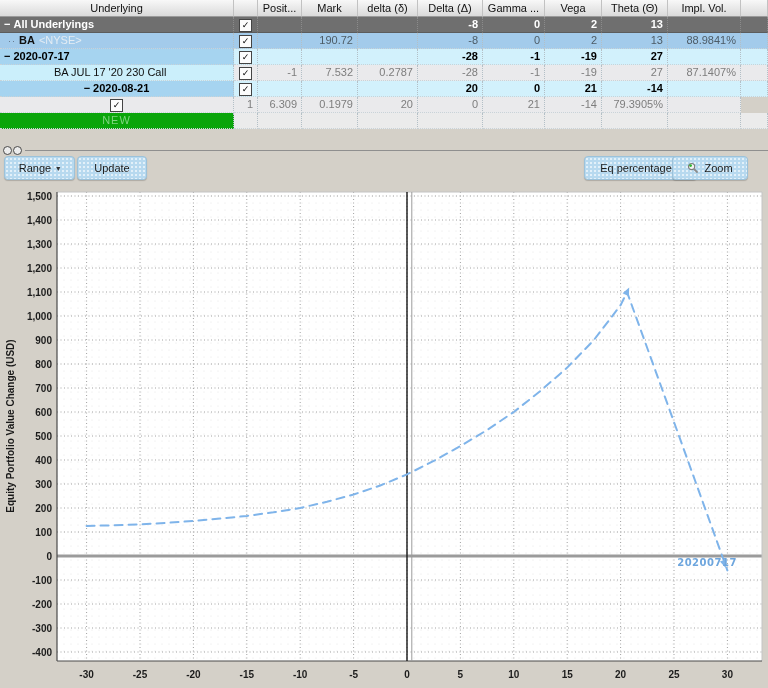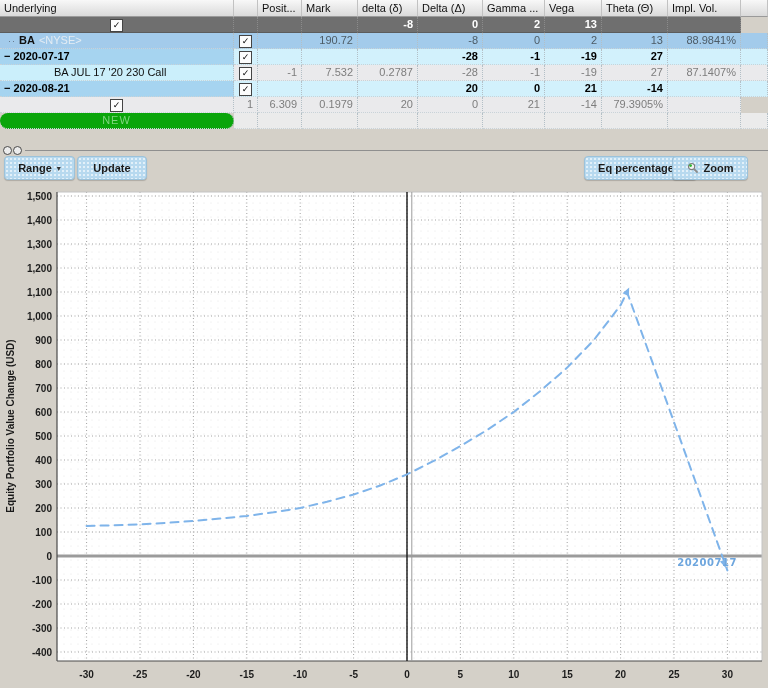--- a/index.html
+++ b/index.html
@@ -7,21 +7,21 @@
        font-family:"Liberation Sans","DejaVu Sans",sans-serif;}
 
   
   .tbl{position:absolute;top:0;left:0;width:768px;font-size:11px;}
   .trow{display:grid;grid-template-columns:234px 24px 44px 56px 60px 65px 62px 57px 66px 73px 27px;
         height:16px;box-sizing:border-box;}
   .cell{overflow:hidden;white-space:nowrap;padding:0 4px;box-sizing:border-box;line-height:15px;
         border-right:1px dotted #b3bfc6;border-bottom:1px dotted #c9d3d8;}
   .num{text-align:right;}
   .thead{height:17px;background:linear-gradient(#f8f8f8,#dadada);}
-  .thead .cell{border-right:1px solid #c2c2c2;border-bottom:1px solid #9a9a9a;
+  .thead .cell{border-right:1px solid #c2c2c2;border-bottom:1px solid #9a9a9a;text-align:center;
         color:#111;line-height:16px;background:linear-gradient(#f8f8f8,#dadada);}
   
   .row--all .cell{background:#6f6f6f;color:#fff;font-weight:bold;border-right-color:#8b8b8b;border-bottom:1px solid #5c5c5c;}
   .row--und .cell{background:#a3cbeb;color:#4c5b66;}
   .row--und .c-u{font-weight:bold;color:#101010;padding-left:8px;}
   .row--exp .cell{background:#d2f1fc;color:#000;font-weight:bold;}
   .row--exp .c-u{background:#a6d4f0;}
   .row--con .cell{background:#eaeaec;color:#7d7d7d;}
   .row--con .c-u{background:#cbeffb;color:#101010;padding-left:54px;}
   .row--new .cell{background:#ebebeb;}
@@ -32,21 +32,21 @@
   .cb{width:11px;height:11px;margin:2px auto 0;background:#fcfcfc;border:1px solid #444;
       font:bold 9px/10px "DejaVu Sans",sans-serif;text-align:center;color:#000;}
 
   
   .dot-btn{position:absolute;width:7px;height:7px;border:1.5px solid #4a4a4a;border-radius:50%;
       background:#ececec;top:146px;}
   .splitline{position:absolute;top:150px;left:25px;width:743px;height:1px;background:#8f8f8f;}
   .btn{position:absolute;top:156px;height:22px;border:1px solid #9cc2da;border-radius:4px;
       background:#b7d9ef;
       background-image:radial-gradient(rgba(255,255,255,.6) 1px,transparent 1px);background-size:4px 4px;
-      color:#1b1b1b;font-size:11px;font-weight:bold;display:flex;align-items:center;
+      color:#1b1b1b;font-size:11px;font-weight:normal;display:flex;align-items:center;
       justify-content:center;gap:5px;box-shadow:0 1px 1px rgba(0,0,0,.18);cursor:default;}
   .caret{font-size:8px;color:#333;}
 
   
   .chart{position:absolute;top:188px;left:0;width:768px;height:500px;}
 </style>
 </head>
 <body>
 <div class="app">
 
@@ -59,20 +59,21 @@
         <div class="cell">delta (δ)</div>
         <div class="cell">Delta (Δ)</div>
         <div class="cell">Gamma ...</div>
         <div class="cell">Vega</div>
         <div class="cell">Theta (Θ)</div>
         <div class="cell">Impl. Vol.</div>
         <div class="cell"></div>
       </div>
     <div id="tbody">
         <div class="trow row--all">
+          <div class="cell c-u" style="display: inline-block;"><div class="pfx" style="display: inline;">−</div><div class="lbl" style="display: inline;">All Underlyings</div></div>
           <div class="cell c-check">
             <div class="cb">✓</div>
           </div>
           <div class="cell num c-position"></div>
           <div class="cell num c-mark"></div>
           <div class="cell num c-delta_lc"></div>
           <div class="cell num c-delta">-8</div>
           <div class="cell num c-gamma">0</div>
           <div class="cell num c-vega">2</div>
           <div class="cell num c-theta">13</div>
@@ -118,21 +119,21 @@
           <div class="cell num c-mark">7.532</div>
           <div class="cell num c-delta_lc">0.2787</div>
           <div class="cell num c-delta">-28</div>
           <div class="cell num c-gamma">-1</div>
           <div class="cell num c-vega">-19</div>
           <div class="cell num c-theta">27</div>
           <div class="cell num c-impl_vol">87.1407%</div>
           <div class="cell c-tail"></div>
         </div>
         <div class="trow row--exp">
-          <div class="cell c-u" style="display: inline-block;"><div class="pfx" style="display: inline;">−</div><div class="lbl" style="display: inline;">2020-08-21</div></div>
+          <div class="cell c-u" style="display: inline-block; text-align: center;"><div class="pfx" style="display: inline;">−</div><div class="lbl" style="display: inline;">2020-08-21</div></div>
           <div class="cell c-check">
             <div class="cb">✓</div>
           </div>
           <div class="cell num c-position"></div>
           <div class="cell num c-mark"></div>
           <div class="cell num c-delta_lc"></div>
           <div class="cell num c-delta">20</div>
           <div class="cell num c-gamma">0</div>
           <div class="cell num c-vega">21</div>
           <div class="cell num c-theta">-14</div>
@@ -147,21 +148,21 @@
           <div class="cell num c-mark">6.309</div>
           <div class="cell num c-delta_lc">0.1979</div>
           <div class="cell num c-delta">20</div>
           <div class="cell num c-gamma">0</div>
           <div class="cell num c-vega">21</div>
           <div class="cell num c-theta">-14</div>
           <div class="cell num c-impl_vol">79.3905%</div>
           <div class="cell c-tail"></div>
         </div>
         <div class="trow row--new">
-          <div class="cell c-u" style="display: inline-block; border-radius: 8px;"><div class="lbl" style="display: inline;">NEW</div></div>
+          <div class="cell c-u" style="display: inline-block;"><div class="lbl" style="display: inline;">NEW</div></div>
           <div class="cell c-check"></div>
           <div class="cell num c-position"></div>
           <div class="cell num c-mark"></div>
           <div class="cell num c-delta_lc"></div>
           <div class="cell num c-delta"></div>
           <div class="cell num c-gamma"></div>
           <div class="cell num c-vega"></div>
           <div class="cell num c-theta"></div>
           <div class="cell num c-impl_vol"></div>
           <div class="cell c-tail"></div>

